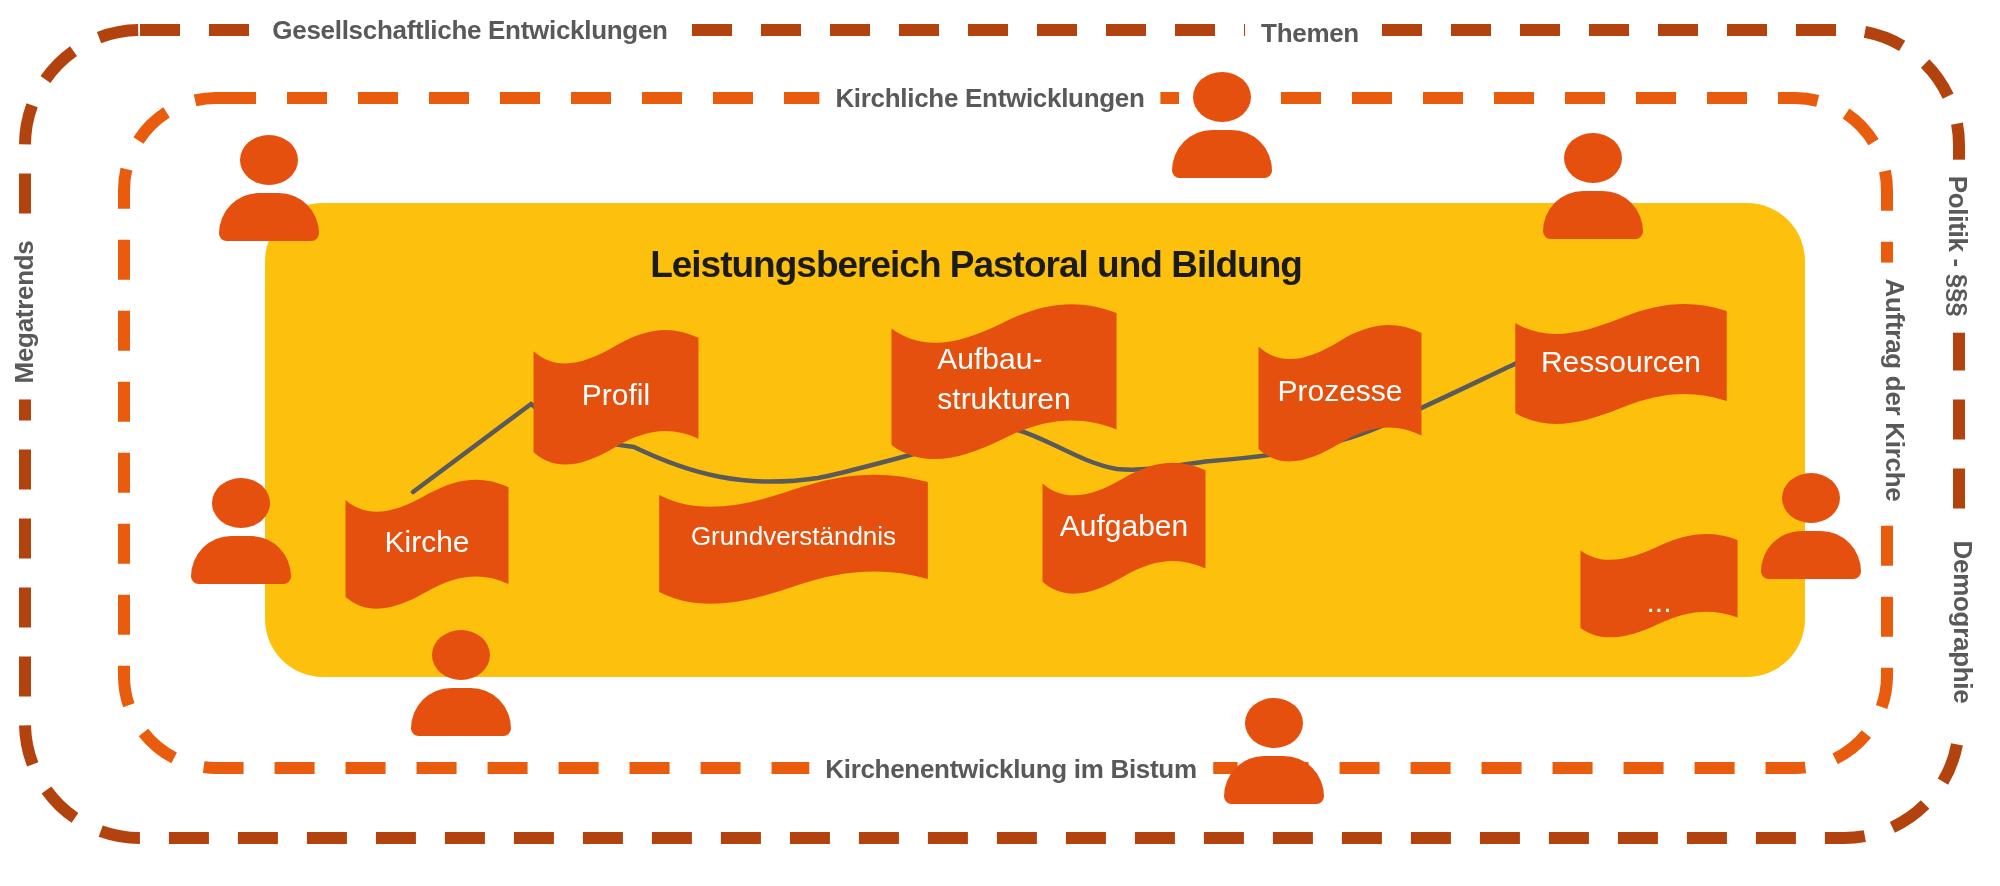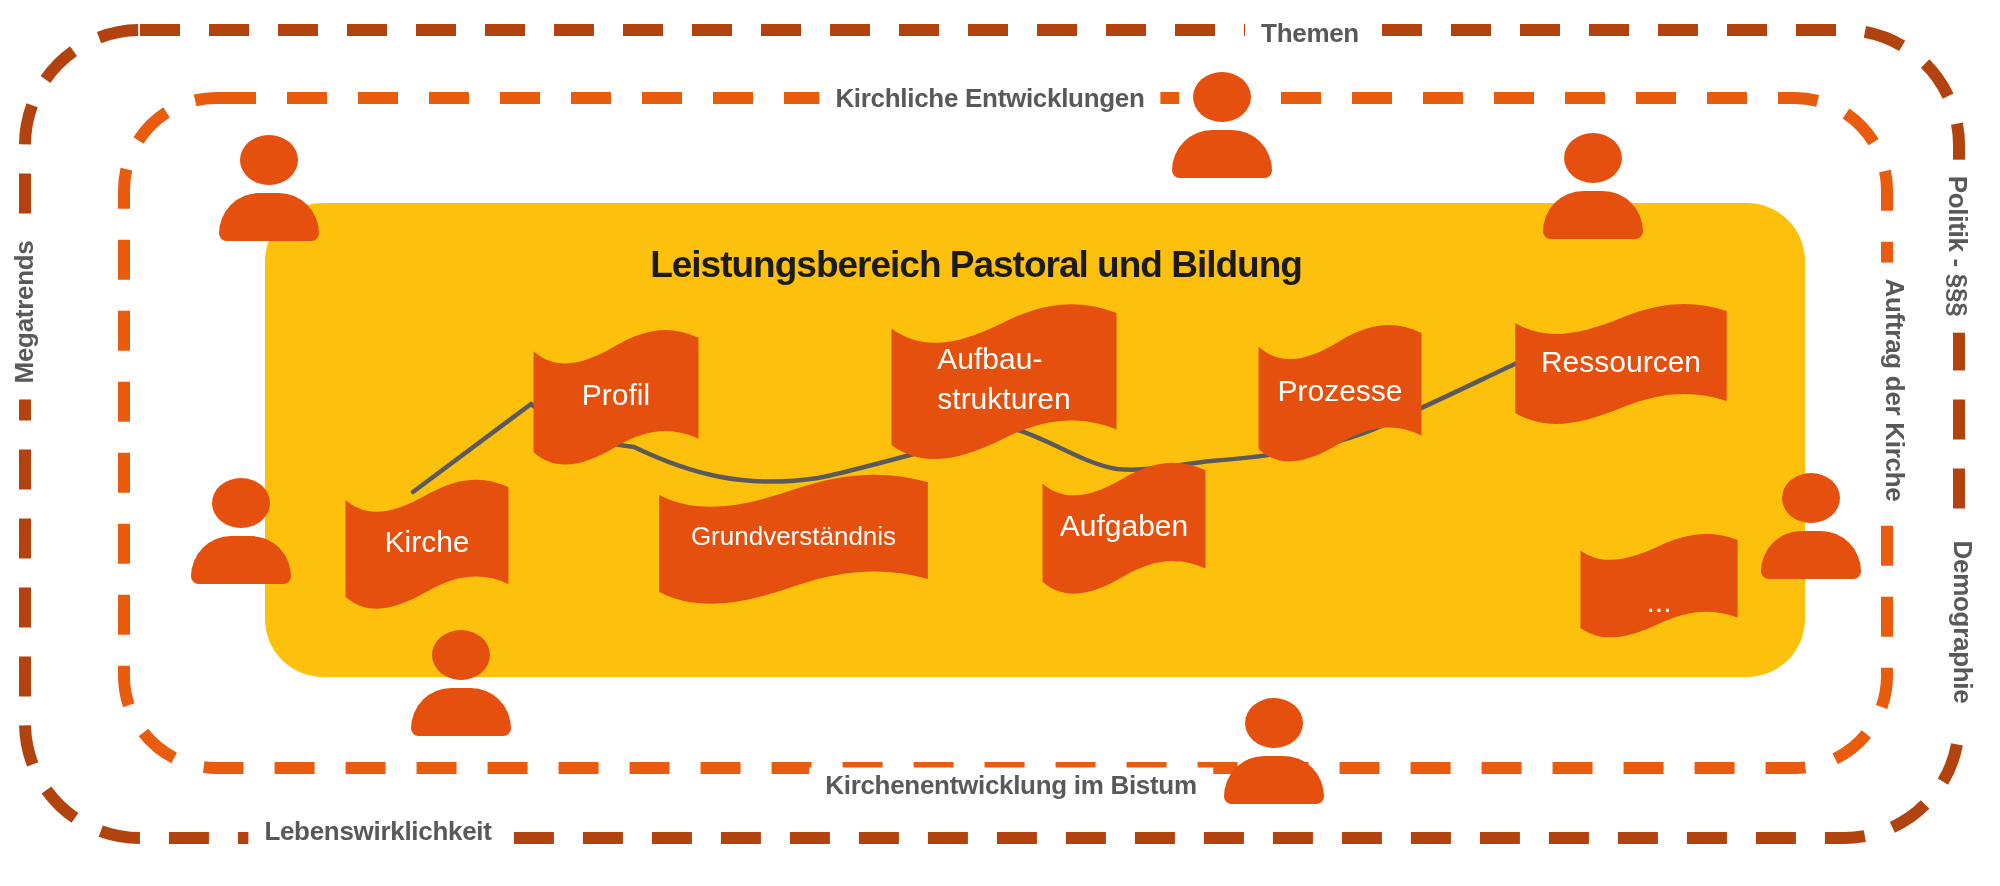--- a/index.html
+++ b/index.html
@@ -124,29 +124,29 @@
     <div class="flag-label">Ressourcen</div>
   </div>
 
   <div class="flag" style="left:1578px;top:528px;width:162px;height:112px;">
     <svg viewBox="0 0 200 130" preserveAspectRatio="none">
         <path fill="#e5500e" d="M 3 26 C 30 44 62 38 100 21 C 136 5 166 3 197 14 L 197 104 C 166 93 136 95 100 111 C 62 128 30 134 3 116 Z"></path>
       </svg>
     <div class="flag-label low">...</div>
   </div>
 
+  <div class="ring-label" style="left:470px;top:30px;">Gesellschaftliche Entwicklungen</div>
   <div class="ring-label" style="left:1310px;top:33px;">Themen</div>
   <div class="ring-label vert-left" style="left:24px;top:312px;">Megatrends</div>
   <div class="ring-label vert-right" style="left:1957px;top:246px;">Politik - §§§</div>
   <div class="ring-label vert-right" style="left:1962px;top:622px;">Demographie</div>
-  <div class="ring-label" style="left:378px;top:831px;">Lebenswirklichkeit</div>
 
   <div class="ring-label" style="left:990px;top:98px;">Kirchliche Entwicklungen</div>
   <div class="ring-label vert-right" style="left:1894px;top:390px;">Auftrag der Kirche</div>
-  <div class="ring-label" style="left:1011px;top:769px;margin-top:16px;">Kirchenentwicklung im Bistum</div>
+  <div class="ring-label" style="left:1011px;top:769px;">Kirchenentwicklung im Bistum</div>
 
   <div class="person" style="left:219px;top:135px;">
     <div class="head"></div>
       <div class="body"></div>
   </div>
   <div class="person" style="left:1172px;top:72px;">
     <div class="head"></div>
       <div class="body"></div>
   </div>
   <div class="person" style="left:1543px;top:133px;">

